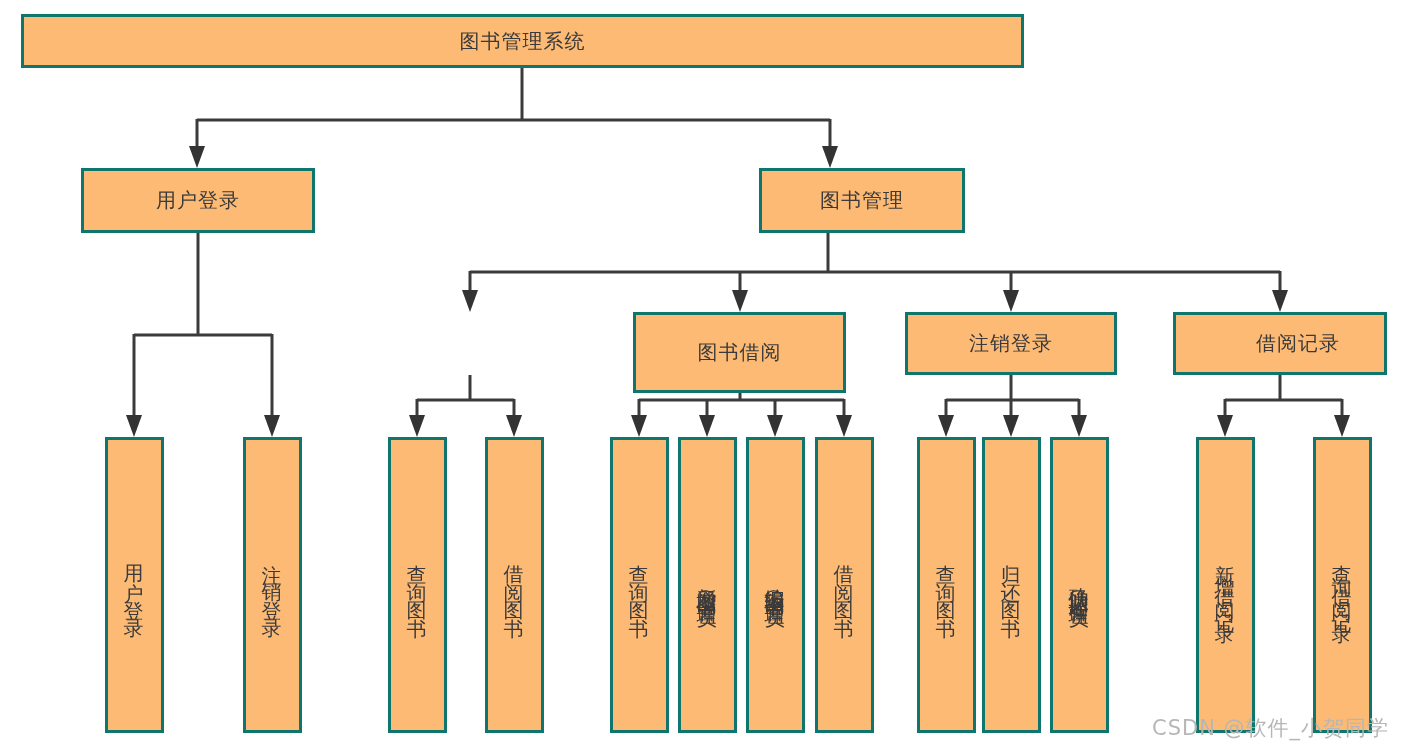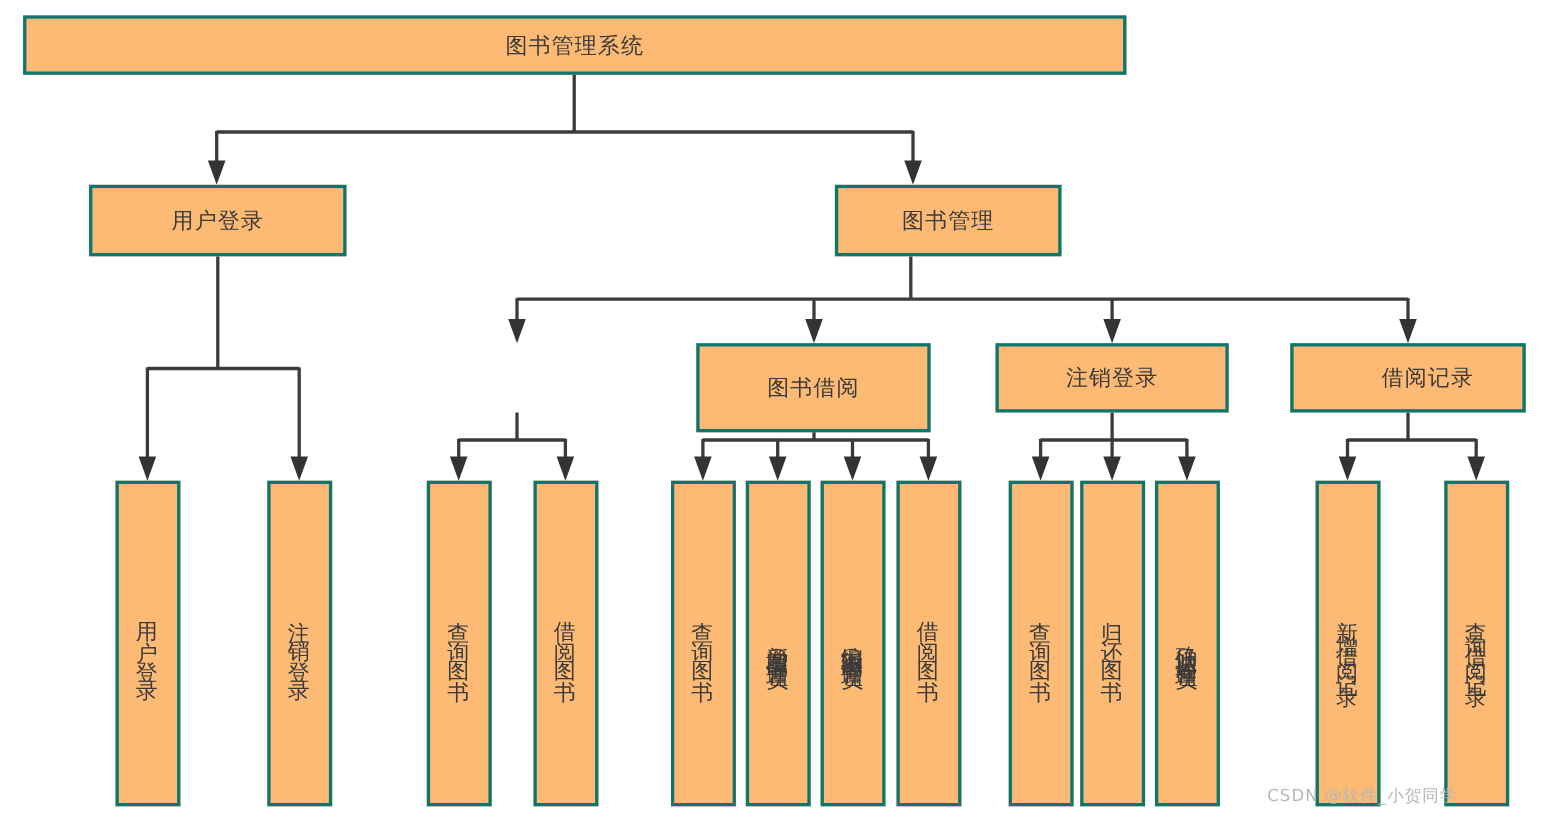--- a/index.html
+++ b/index.html
@@ -29,21 +29,21 @@
     writing-mode:vertical-rl;
     text-orientation:mixed;
     white-space:nowrap;
   }
   .sp-short{letter-spacing:18px;}
   .sp-mid{letter-spacing:12px;}
   .sp-long{letter-spacing:3px;}
   .watermark{
     position:absolute;
     left:1152px;top:714px;
-    font-size:15px;
+    font-size:21px;
     color:#b6b6b6;
     letter-spacing:1px;
     z-index:2;
     white-space:nowrap;
   }
 </style>
 </head>
 <body>
 
 <div id="stage">

